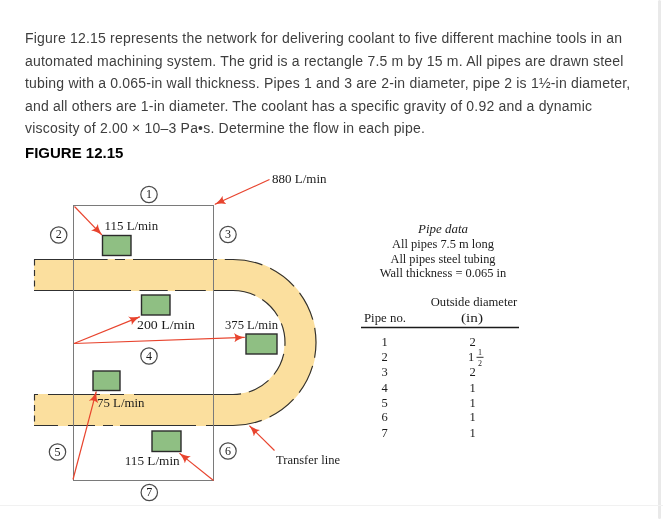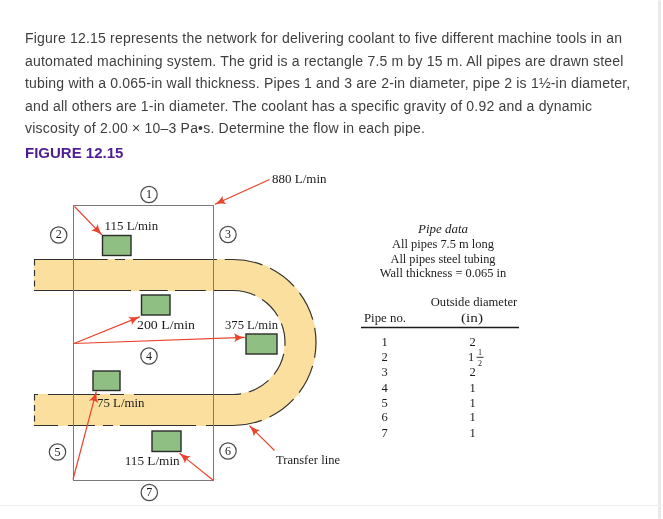--- a/index.html
+++ b/index.html
@@ -1,18 +1,18 @@
 <!DOCTYPE html>
 <html><head>
 <meta charset="utf-8">
 <style>
   html,body{margin:0;padding:0;background:#ffffff;}
   body{width:663px;height:519px;overflow:hidden;position:relative;font-family:"Liberation Sans",sans-serif;}
   .para{position:absolute;left:25px;top:27.4px;width:630px;font-size:14px;line-height:22.4px;letter-spacing:0.2px;color:#3e3e3e;}
-  .fighead{position:absolute;left:25px;top:144.4px;font-size:15px;font-weight:bold;letter-spacing:0px;color:#4c1d95;}
+  .fighead{position:absolute;left:25px;top:144.4px;font-size:15px;font-weight:bold;letter-spacing:0px;color:#000000;}
   .figsvg{position:absolute;left:0;top:0;}
   .scrollbar{position:absolute;left:658px;top:0;width:3px;height:519px;background:#e9e9e9;border-radius:2px;}
   .botline{position:absolute;left:0;top:505px;width:663px;height:1px;background:#f1f1f1;}
 </style>
 </head>
 <body>
 
 <div class="para">Figure 12.15 represents the network for delivering coolant to five different machine tools in an<br>automated machining system. The grid is a rectangle 7.5 m by 15 m. All pipes are drawn steel<br>tubing with a 0.065-in wall thickness. Pipes 1 and 3 are 2-in diameter, pipe 2 is 1½-in diameter,<br>and all others are 1-in diameter. The coolant has a specific gravity of 0.92 and a dynamic<br>viscosity of 2.00 × 10–3 Pa•s. Determine the flow in each pipe.</div>
 
 <div class="fighead">FIGURE 12.15</div>

